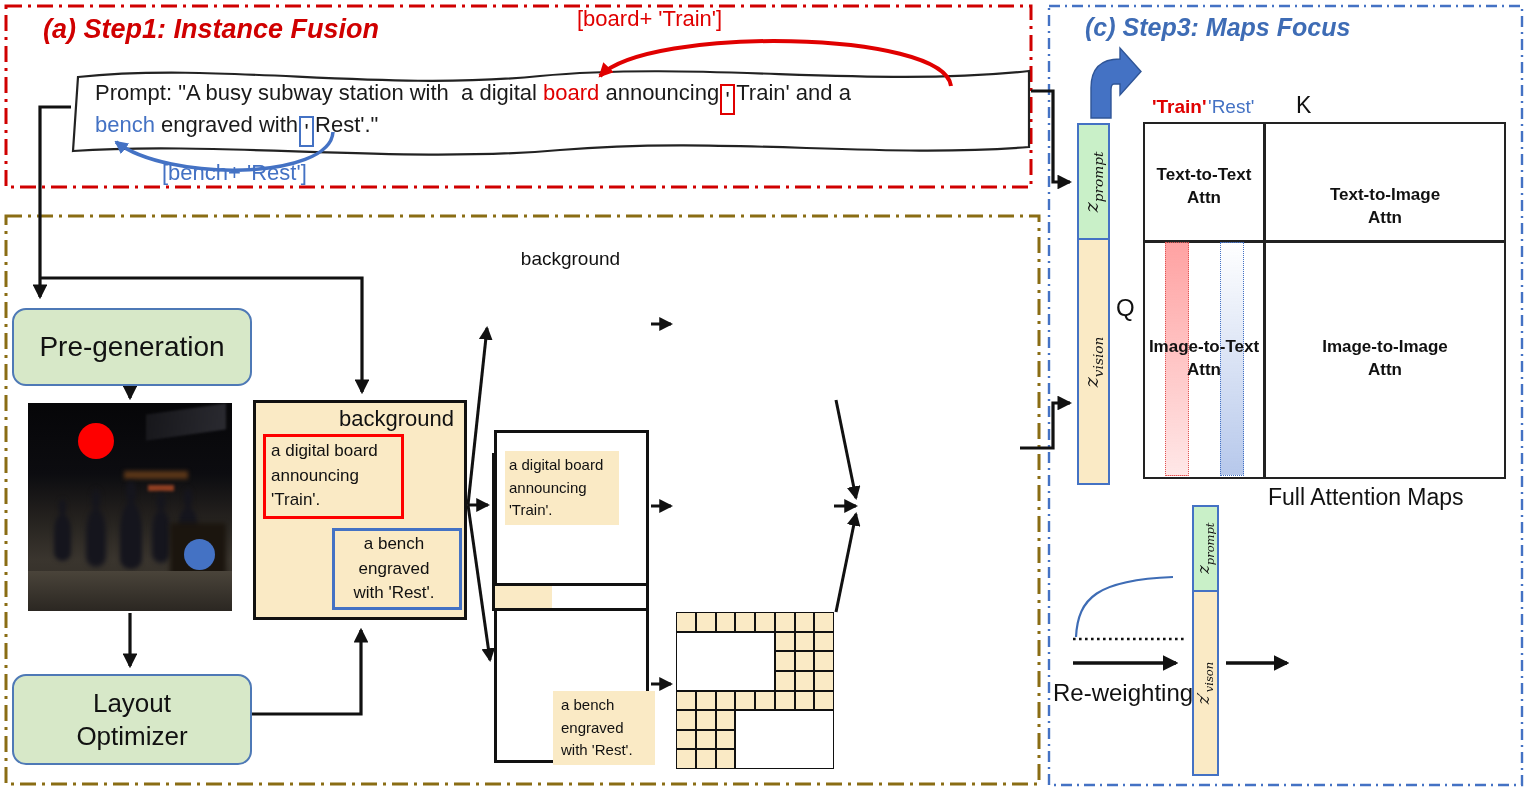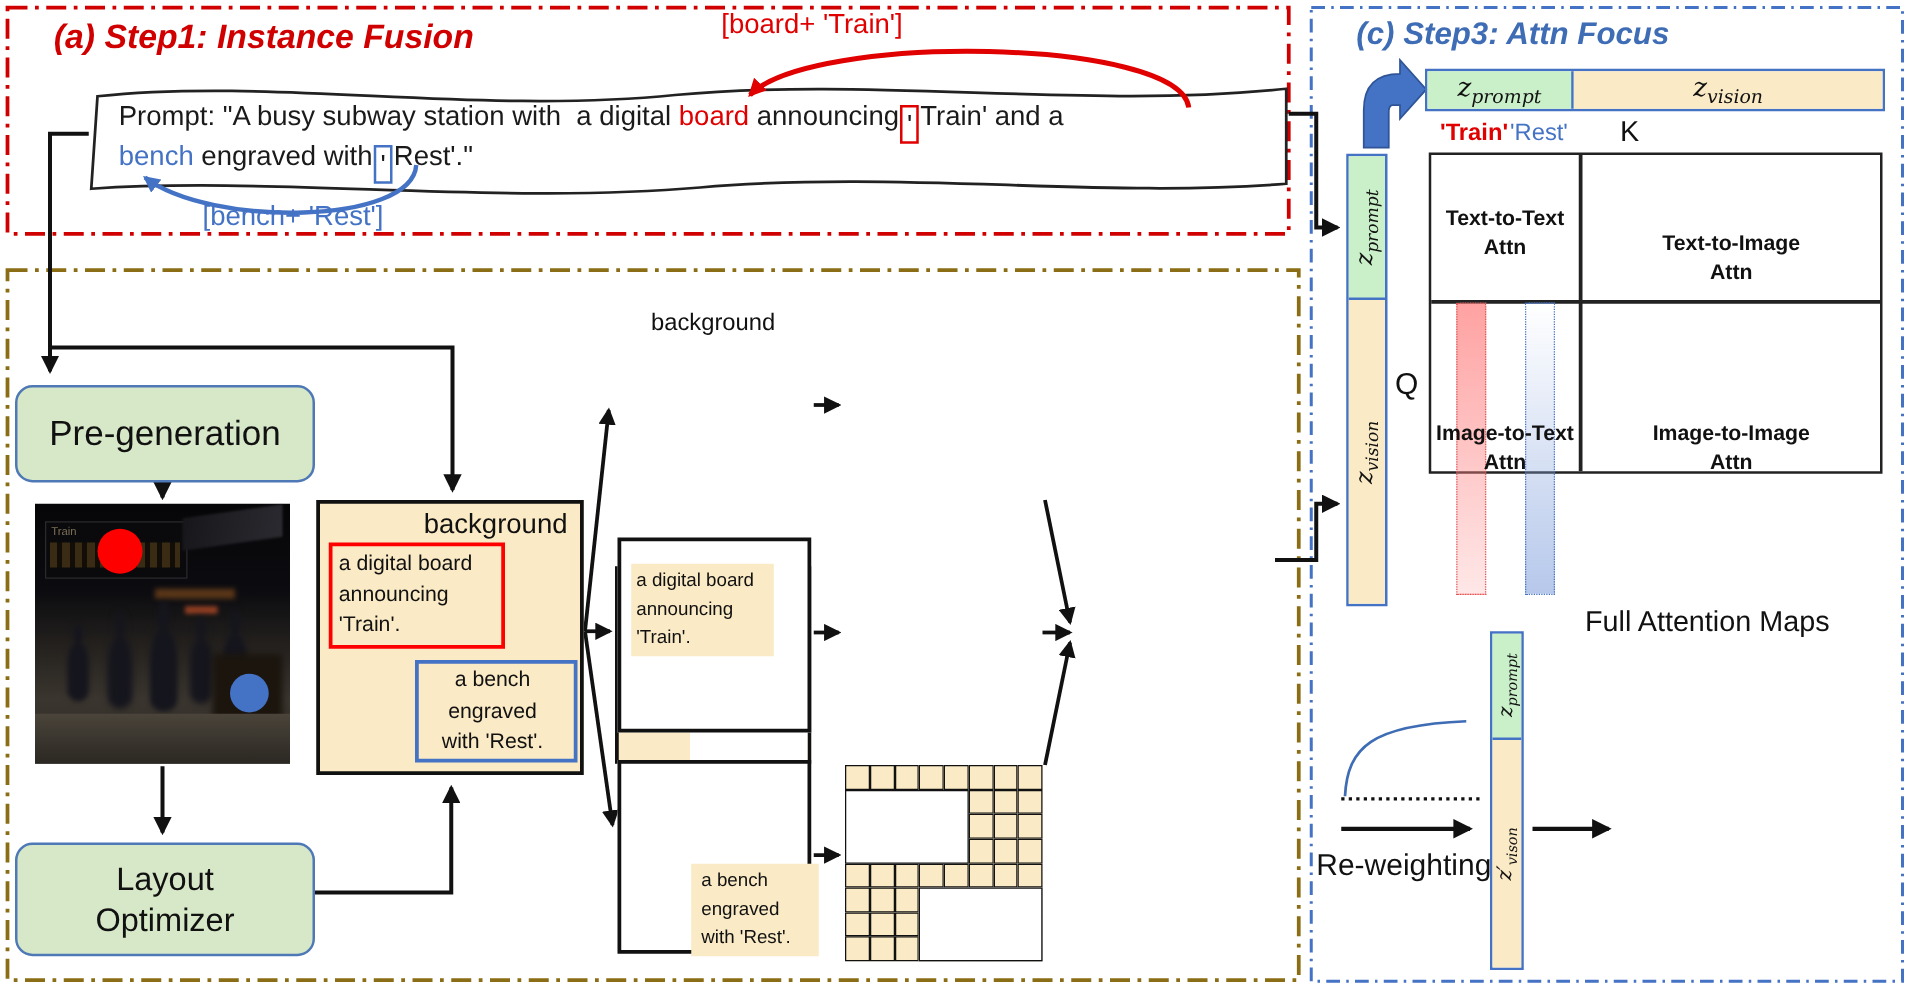--- a/index.html
+++ b/index.html
@@ -93,41 +93,37 @@
 
   <path d="M 1091,118 L 1091,88 Q 1091,59 1120,59 L 1120,48 L 1141,71.5 L 1120,95 L 1120,84 L 1114,84 Q 1111,84 1111,90 L 1111,118 Z" fill="#4472C4" stroke="#2F5597" stroke-width="1.4"></path>
 
   <path d="M 1076,637 C 1078,598 1097,580 1173,577" fill="none" stroke="#3E6CB5" stroke-width="2.2"></path>
   <path d="M 1073,639 L 1186,639" fill="none" stroke="#111" stroke-width="2.6" stroke-dasharray="2.6 3.4"></path>
   <path d="M 1073,663 L 1176,663" fill="none" stroke="#111" stroke-width="3.4" marker-end="url(#ab)"></path>
   <path d="M 1226,663 L 1287,663" fill="none" stroke="#111" stroke-width="3.4" marker-end="url(#ab)"></path>
 </svg>
 
 <div class="abs panel-title" style="left:16px;top:14px;font-size:27px;color:#D00000;">(a) Step1: Instance Fusion</div>
-<div class="abs panel-title" style="left:1058px;top:13px;font-size:25px;color:#3E6CB5;">(c) Step3: Attn Focus</div>
+<div class="abs panel-title" style="left:1058px;top:13px;font-size:25px;color:#3E6CB5;">(c) Step3: Maps Focus</div>
 
 <div class="abs prompt-line" id="prompt-line1" style="left:95px;top:80px;"><span>Prompt: "A busy subway station with  a digital </span><span class="c-red">board</span><span> announcing</span><span class="qbox qbox-red">'</span><span>Train' and a</span></div>
 <div class="abs prompt-line" id="prompt-line2" style="left:95px;top:112px;"><span class="c-blue">bench</span><span> engraved with</span><span class="qbox qbox-blue">'</span><span>Rest'."</span></div>
 <div class="abs tag-label c-red" style="left:577px;top:6px;">[board+ 'Train']</div>
 <div class="abs tag-label c-blue" style="left:162px;top:160px;">[bench+ 'Rest']</div>
 
 <div class="abs green-box" style="left:12px;top:308px;width:236px;height:74px;font-size:28px;">
   <span>Pre-generation</span>
 </div>
 <div class="abs green-box preline" style="left:12px;top:674px;width:236px;height:87px;font-size:26px;line-height:1.25;">
   <span class="preline">Layout
 Optimizer</span>
 </div>
 
 <div class="abs photo" style="left:28px;top:403px;width:204px;height:208px;background:
      linear-gradient(180deg,#060608 0%,#0c0c10 34%,#24211e 55%,#3a352e 75%,#2e2a24 100%);">
-  <div class="abs" style="left:8px;top:14px;width:112px;height:44px;background:#0a0a0c;border:1px solid #2a2a2e;">
-    <span style="position:absolute;left:4px;top:2px;font-size:9px;color:#9a8868;opacity:.8;">Train</span>
-    <div class="abs" style="left:3px;top:16px;width:104px;height:20px;background:repeating-linear-gradient(90deg,#3a2c14 0 6px,#120d06 6px 10px);filter:blur(.6px);"></div>
-  </div>
   <div class="abs" style="left:118px;top:6px;width:80px;height:26px;background:linear-gradient(100deg,#17171b,#2a2a30);transform:skewY(-8deg);filter:blur(1px);"></div>
   <div class="abs" style="left:96px;top:68px;width:64px;height:8px;background:#5a3618;filter:blur(2px);"></div>
   <div class="abs" style="left:120px;top:82px;width:26px;height:6px;background:#913f22;filter:blur(1.6px);"></div>
   <div class="person" style="left:26px;top:112px;width:17px;height:46px;filter:blur(2px);"></div>
   <div class="person" style="left:58px;top:106px;width:20px;height:58px;filter:blur(2.4px);"></div>
   <div class="person" style="left:92px;top:100px;width:22px;height:66px;filter:blur(2.2px);"></div>
   <div class="person" style="left:124px;top:108px;width:18px;height:52px;filter:blur(2.4px);"></div>
   <div class="person" style="left:150px;top:104px;width:20px;height:56px;filter:blur(2.2px);"></div>
   <div class="abs" style="left:142px;top:120px;width:56px;height:60px;background:#1b150e;filter:blur(2.5px);"></div>
   <div class="abs" style="left:0;top:168px;width:204px;height:40px;background:linear-gradient(180deg,#4a443a,#2b2722);"></div>
@@ -289,44 +285,36 @@
 announcing
 'Train'.</div>
 </div>
 
 <div class="abs blackbox" style="left:494px;top:608px;width:155px;height:155px;background:#fff;border-width:3.5px;">
   <div class="abs cream preline" style="left:56px;top:80px;width:92px;font-size:15px;line-height:1.5;padding:3px 2px 3px 8px;">a bench
 engraved
 with 'Rest'.</div>
 </div>
 
-<div class="abs zbar" style="left:1140px;top:55px;width:368px;height:34px;flex-direction:row;">
-  <div class="zseg" style="width:117px;height:100%;background:#C9F0C8;border-right:2px solid #4472C4;">
-    <span class="mz" style="font-size:21px;"><span>z</span><sub>prompt</sub></span>
-  </div>
-  <div class="zseg cream" style="flex:1;height:100%;">
-    <span class="mz" style="font-size:21px;"><span>z</span><sub>vision</sub></span>
-  </div>
-</div>
 
 <div class="abs" style="left:1152px;top:96px;font-size:19px;font-weight:bold;color:#e00000;text-align:center;">'Train'</div>
 <div class="abs" style="left:1208px;top:96px;font-size:19px;color:#4472C4;">'Rest'</div>
 <div class="abs" style="left:1296px;top:92px;font-size:23px;">K</div>
 
 <div class="abs zbar" style="left:1077px;top:123px;width:33px;height:362px;">
   <div class="zseg" style="height:115px;background:#C9F0C8;border-bottom:2px solid #4472C4;">
     <span class="vrot mz" style="font-size:19px;"><span>z</span><sub>prompt</sub></span>
   </div>
   <div class="zseg cream" style="flex:1;">
     <span class="vrot mz" style="font-size:19px;"><span>z</span><sub>vision</sub></span>
   </div>
 </div>
 <div class="abs" style="left:1116px;top:294px;font-size:24px;">Q</div>
 
-<div class="abs" style="left:1143px;top:122px;width:363px;height:257px;border:2.5px solid #222;box-sizing:border-box;background:#fff;">
+<div class="abs" style="left:1143px;top:122px;width:363px;height:357px;border:2.5px solid #222;box-sizing:border-box;background:#fff;">
   <div class="abs" style="left:118px;top:0;width:2.5px;height:100%;background:#222;"></div>
   <div class="abs" style="left:0;top:116px;width:100%;height:2.5px;background:#222;"></div>
   <div class="stripe" style="left:20px;top:118px;width:24px;height:234px;background:linear-gradient(180deg,rgba(255,105,105,.62),rgba(255,170,170,.28));border:1.2px dotted #e05555;"></div>
   <div class="stripe" style="left:75px;top:118px;width:24px;height:234px;background:linear-gradient(180deg,rgba(255,255,255,.15),rgba(110,145,215,.5));border:1.2px dotted #4472C4;"></div>
   <div class="abs quad-label preline" style="left:0;top:40px;width:118px;">Text-to-Text
 Attn</div>
   <div class="abs quad-label preline" style="left:120px;top:40px;width:240px;margin-top:20px;">Text-to-Image
 Attn</div>
   <div class="abs quad-label preline" style="left:0;top:212px;width:118px;z-index:2;">Image-to-Text
 Attn</div>

